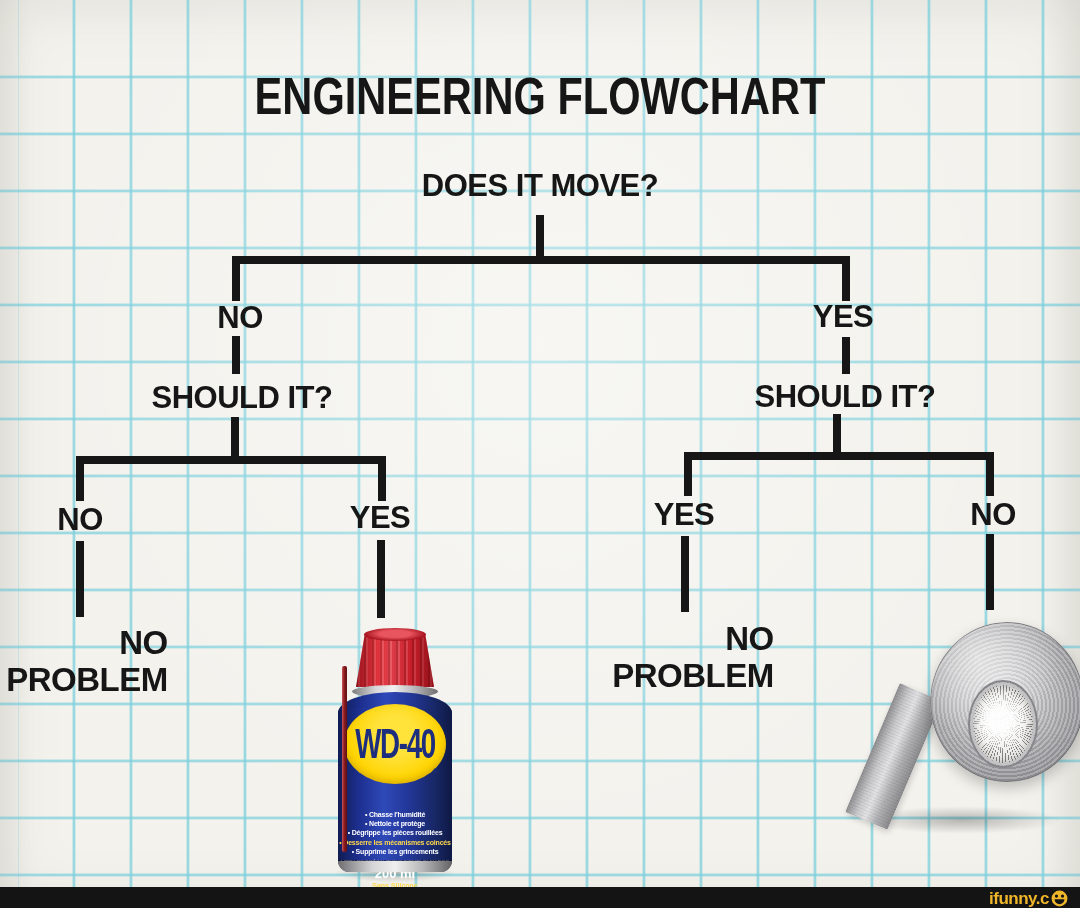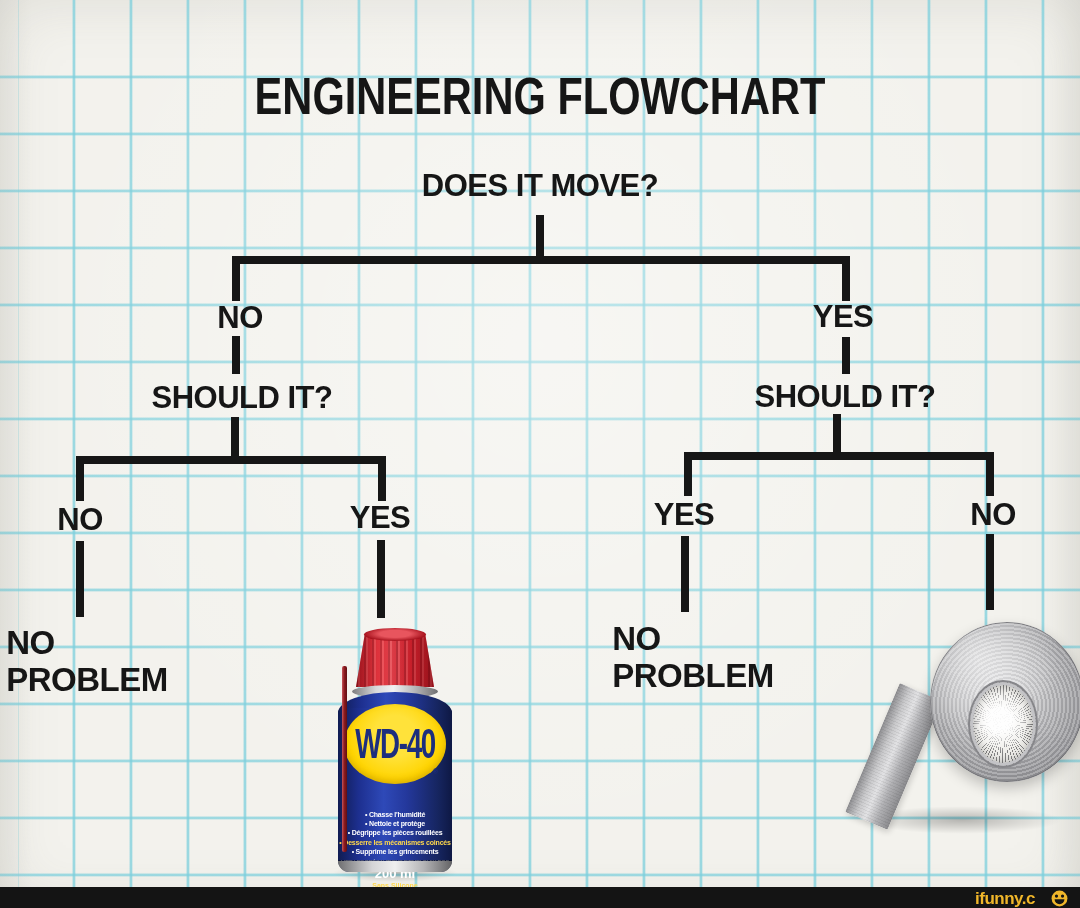--- a/index.html
+++ b/index.html
@@ -41,21 +41,21 @@
   
   .title{
     position:absolute; left:540px; top:70px; margin:0;
     transform:translateX(-50%) scaleX(.8);
     font-size:52px; line-height:52px; font-weight:bold; color:var(--ink);
     white-space:nowrap; letter-spacing:0;
   }
   .label{
     position:absolute; transform:translateX(-50%);
     font-weight:bold; color:var(--ink); font-size:31px; line-height:32px;
-    letter-spacing:-.5px; white-space:nowrap; text-align:left;
+    letter-spacing:-.5px; white-space:nowrap; text-align:right;
   }
   .result{ font-size:33px; line-height:37px; white-space:pre-line; }
   .root-q   {left:540px; top:170px;}
   .l1-no    {left:240px; top:302px;}
   .l1-yes   {left:843px; top:301px;}
   .q2-left  {left:242px; top:382px;}
   .q2-right {left:845px; top:381px;}
   .l2-lno   {left:80px;  top:504px;}
   .l2-lyes  {left:380px; top:502px;}
   .l2-ryes  {left:684px; top:499px;}
@@ -127,21 +127,21 @@
     box-shadow:0 6px 14px rgba(0,0,0,.22), inset 0 0 0 1px rgba(90,90,95,.6);}
   .tape .core{position:absolute; left:112px; top:68px; width:66px; height:84px; border-radius:50%;
     background:
       radial-gradient(circle at 45% 45%, rgba(255,255,255,.95) 0 20%, rgba(255,255,255,0) 55%),
       repeating-conic-gradient(from 10deg, rgba(25,25,30,.5) 0deg 1.2deg, rgba(25,25,30,0) 1.2deg 5deg),
       #efeeea;
     box-shadow:inset 0 0 0 3px #c3c3c6, inset 0 0 12px rgba(0,0,0,.45), 0 0 0 2px #86868a;}
 
   
   .ifunny-bar{position:absolute; left:0; bottom:0; width:1080px; height:21px; background:var(--bar);
-    display:flex; align-items:center; justify-content:flex-end; gap:16px; padding-right:12px; box-sizing:border-box;}
+    display:flex; align-items:center; justify-content:flex-end; gap:2px; padding-right:12px; box-sizing:border-box;}
   .ifunny-text{color:var(--gold); font-weight:bold; font-size:17px; letter-spacing:-.5px; line-height:18px;
     transform:translateY(1px);}
   .smiley{display:block; transform:translateY(1px);}
 </style>
 </head>
 <body>
 
 <div class="stage">
   <div class="grid-overlay"></div>
   <div class="paper-tint"></div>

